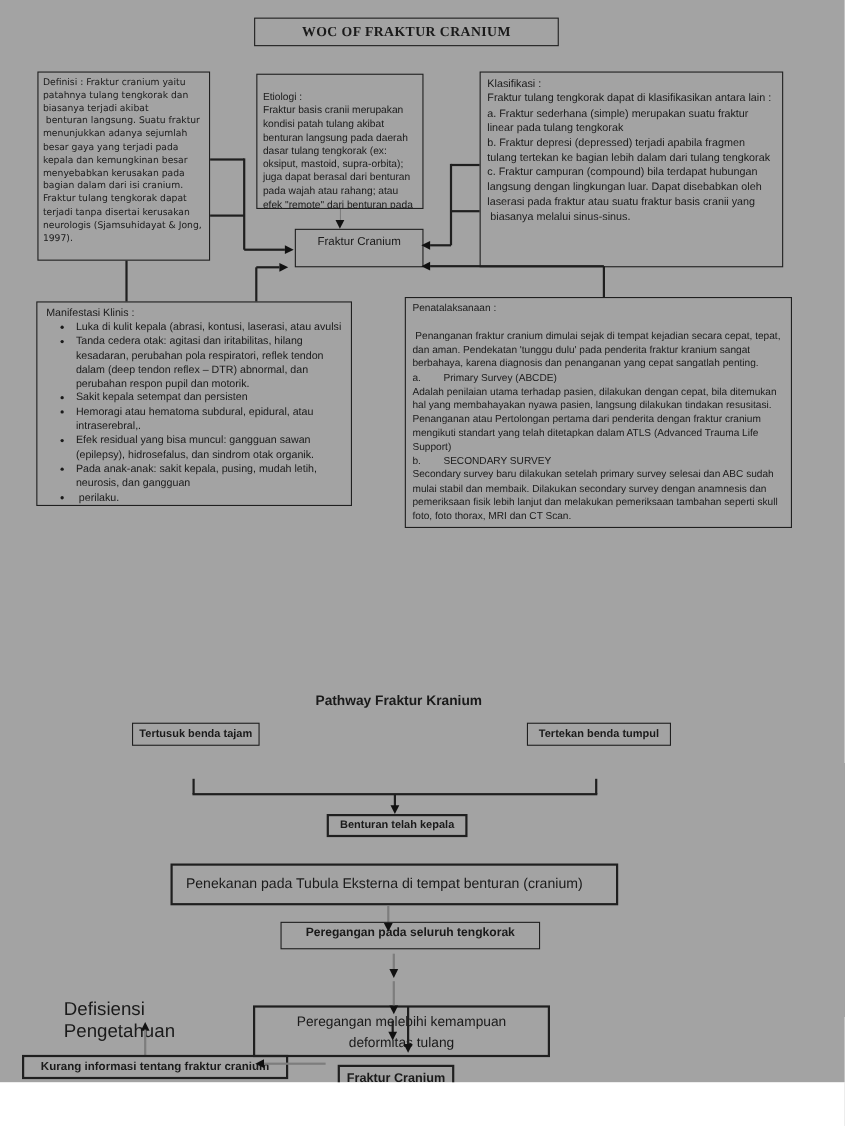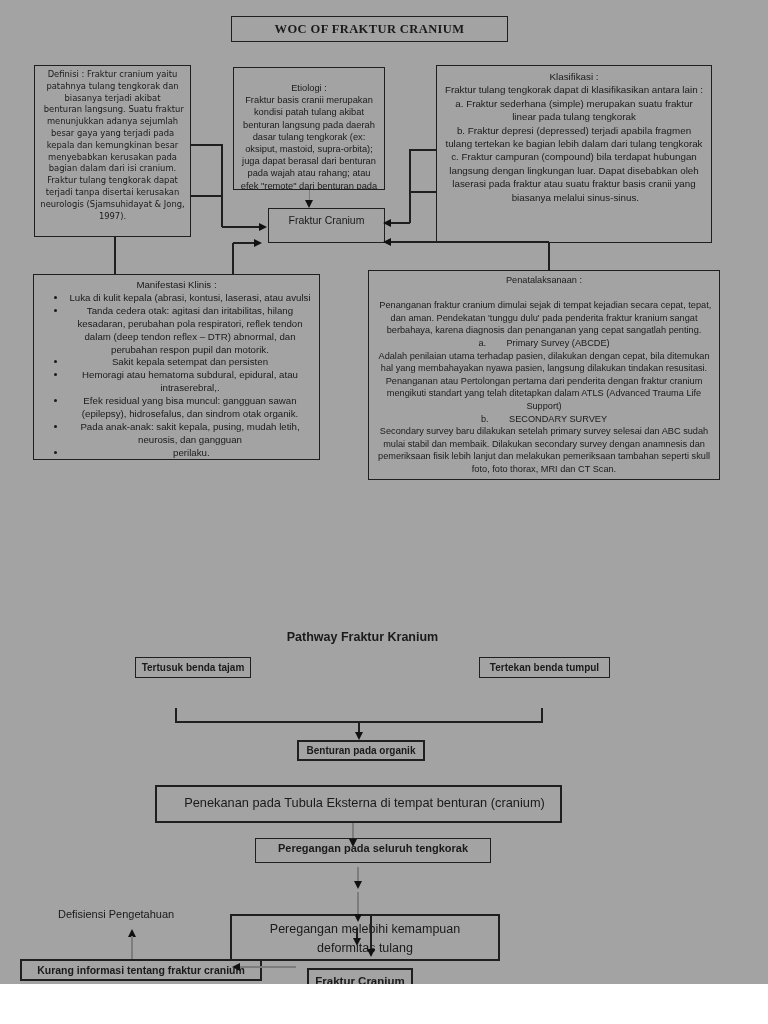--- a/index.html
+++ b/index.html
@@ -1,18 +1,18 @@
 <!DOCTYPE html>
 <html><head>
 <meta charset="utf-8">
 <style>
   html,body{margin:0;padding:0;background:#ffffff;}
   .page{position:relative;width:768px;height:984px;background:#a3a3a3;overflow:hidden;
         font-family:"Liberation Sans",sans-serif;color:#1a1a1a;}
-  .box{position:absolute;border:1.5px solid #1f1f1f;background:transparent;box-sizing:border-box;overflow:hidden;text-align:center;}
+  .box{position:absolute;border:1.5px solid #1f1f1f;background:transparent;box-sizing:border-box;overflow:hidden;}
   .b2{border-width:2px;}
   .pre{white-space:pre-line;}
   .ctr{display:flex;align-items:center;justify-content:center;text-align:center;}
   .line{position:absolute;background:#1f1f1f;}
   .gline{position:absolute;background:#7d7d7d;}
   .arr{position:absolute;width:0;height:0;}
   .arr.r{border-top:4px solid transparent;border-bottom:4px solid transparent;border-left:8px solid #111;}
   .arr.l{border-top:4px solid transparent;border-bottom:4px solid transparent;border-right:8px solid #111;}
   .arr.d{border-left:4px solid transparent;border-right:4px solid transparent;border-top:8px solid #111;}
   .arr.u{border-left:4px solid transparent;border-right:4px solid transparent;border-bottom:8px solid #111;}
@@ -21,28 +21,28 @@
   .definisi{left:34px;top:65px;width:157px;height:172px;padding:3px 4px;
             font-family:"DejaVu Sans",sans-serif;font-size:8.4px;line-height:11.8px;}
   .etiologi{left:233px;top:67px;width:152px;height:123px;padding:14px 5px;font-size:9.3px;line-height:12.2px;}
   .klasif{left:436px;top:65px;width:276px;height:178px;padding:4px 6px;font-size:9.8px;line-height:13.4px;}
   .fcbox{left:268px;top:208px;width:117px;height:35px;font-size:10.5px;padding-top:5px;text-align:center;}
   .manif{left:33px;top:274px;width:287px;height:186px;padding:4px 8px;font-size:9.7px;line-height:12.9px;}
   .manif ul{margin:0;padding-left:25px;}
   .manif li{padding-left:2px;}
   .penat{left:368px;top:270px;width:352px;height:210px;padding:3px 6px;font-size:9.2px;line-height:12.6px;}
   .ptitle{left:240px;top:630px;width:245px;text-align:center;font-weight:bold;font-size:12.5px;}
-  .tajam{left:120px;top:657px;width:116px;height:21px;font-weight:bold;font-size:10px;margin-left:15px;}
+  .tajam{left:120px;top:657px;width:116px;height:21px;font-weight:bold;font-size:10px;}
   .tumpul{left:479px;top:657px;width:131px;height:21px;font-weight:bold;font-size:10px;}
   .benturan{left:297px;top:740px;width:128px;height:21px;font-weight:bold;font-size:10px;}
   .penekanan{left:155px;top:785px;width:407px;height:38px;font-size:12.8px;padding:8px 0 0 12px;}
   .seluruh{left:255px;top:838px;width:236px;height:25px;font-size:11px;font-weight:600;padding-top:3px;text-align:center;}
   .tubula{left:247px;top:844px;width:228px;height:23px;font-size:11px;font-weight:600;padding-top:2px;text-align:center;}
   .melebihi{left:230px;top:890px;width:270px;height:47px;font-size:12.5px;line-height:19px;padding-top:4px;text-align:center;margin-top:24px;}
-  .defisiensi{position:absolute;left:58px;top:908px;width:145px;font-size:11px;}
+  .defisiensi{position:absolute;left:58px;top:908px;width:145px;font-size:17px;}
   .kurang{left:20px;top:959px;width:242px;height:22px;font-weight:bold;font-size:10.5px;}
   .frakbot{left:307px;top:968px;width:106px;height:25px;font-weight:bold;font-size:11.5px;}
 </style>
 </head>
 <body>
 
 <div class="page">
 
   <div class="box ctr title-box">
     <span>WOC OF FRAKTUR CRANIUM</span>
@@ -128,21 +128,21 @@
     <span>Tertekan benda tumpul</span>
   </div>
 
   <div class="line" style="left:175px;top:721px;width:368px;height:1.5px;"></div>
   <div class="line" style="left:175px;top:708px;width:1.5px;height:14px;"></div>
   <div class="line" style="left:541px;top:708px;width:1.5px;height:14px;"></div>
   <div class="line" style="left:358px;top:722px;width:1.5px;height:11px;"></div>
   <div class="arr d" style="left:355px;top:732px;"></div>
 
   <div class="box ctr b2 benturan">
-    <span>Benturan pada organik</span>
+    <span>Benturan telah kepala</span>
   </div>
 
   <div class="box b2 penekanan">
     <span>Penekanan pada Tubula Eksterna di tempat benturan (cranium)</span>
   </div>
 
   <div class="gline" style="left:352px;top:823px;width:1.5px;height:17px;"></div>
   <div class="arr d" style="left:349px;top:839px;"></div>
 
   <div class="box seluruh">

